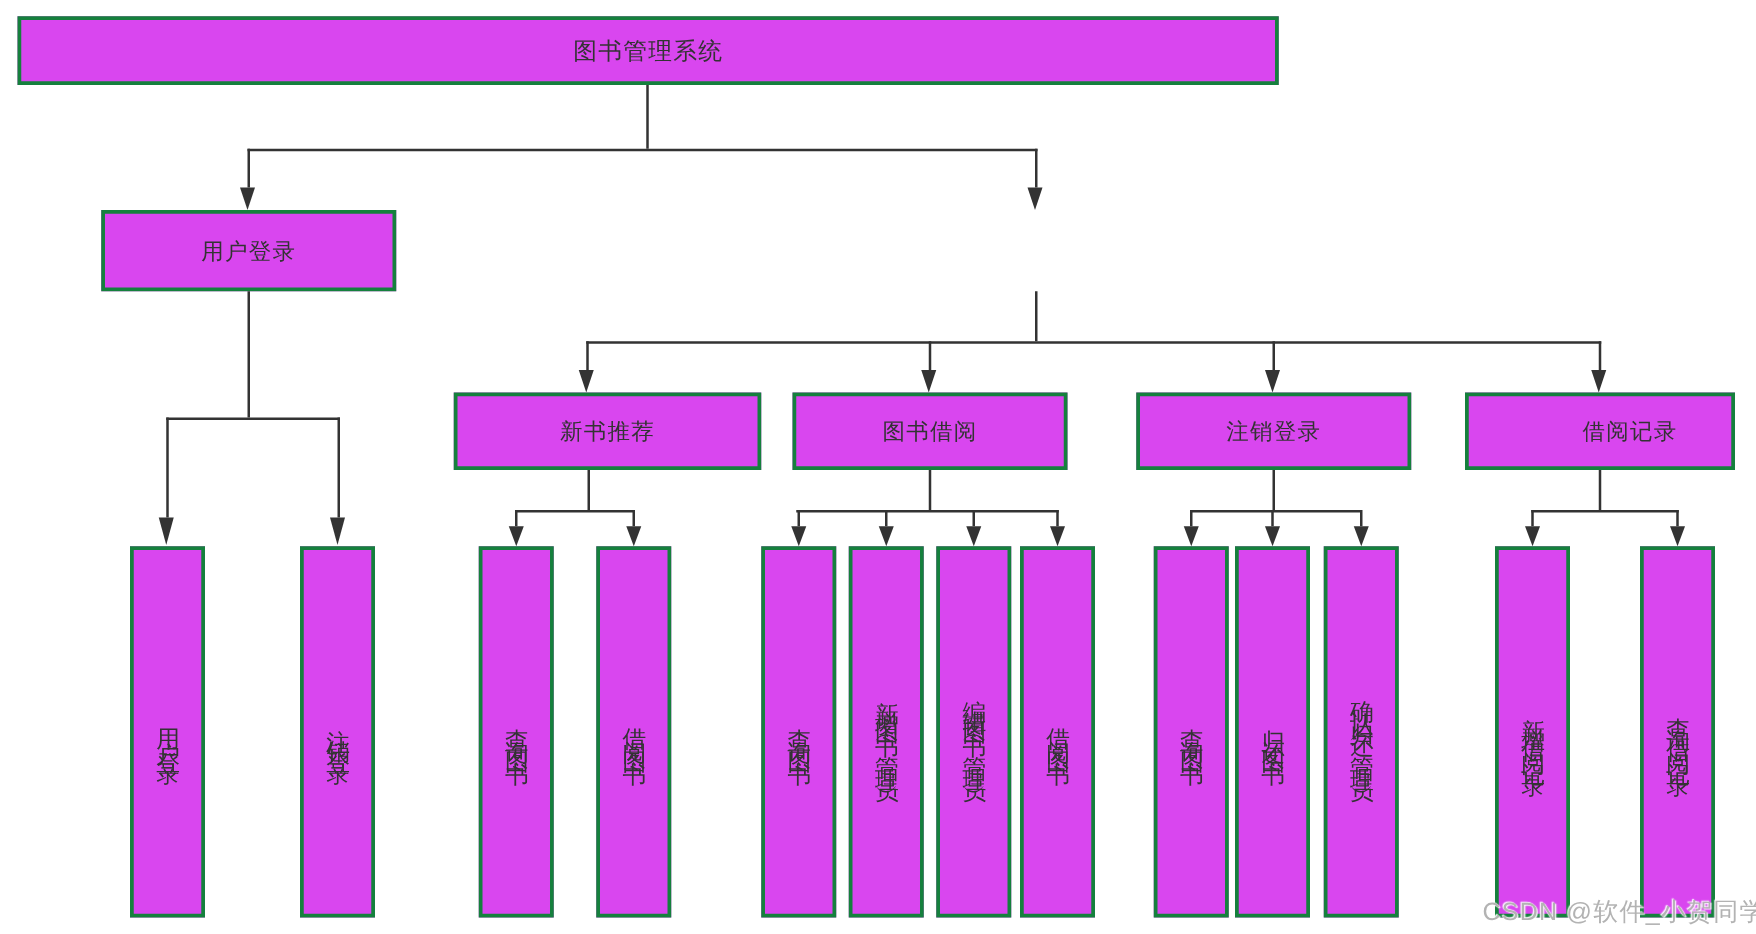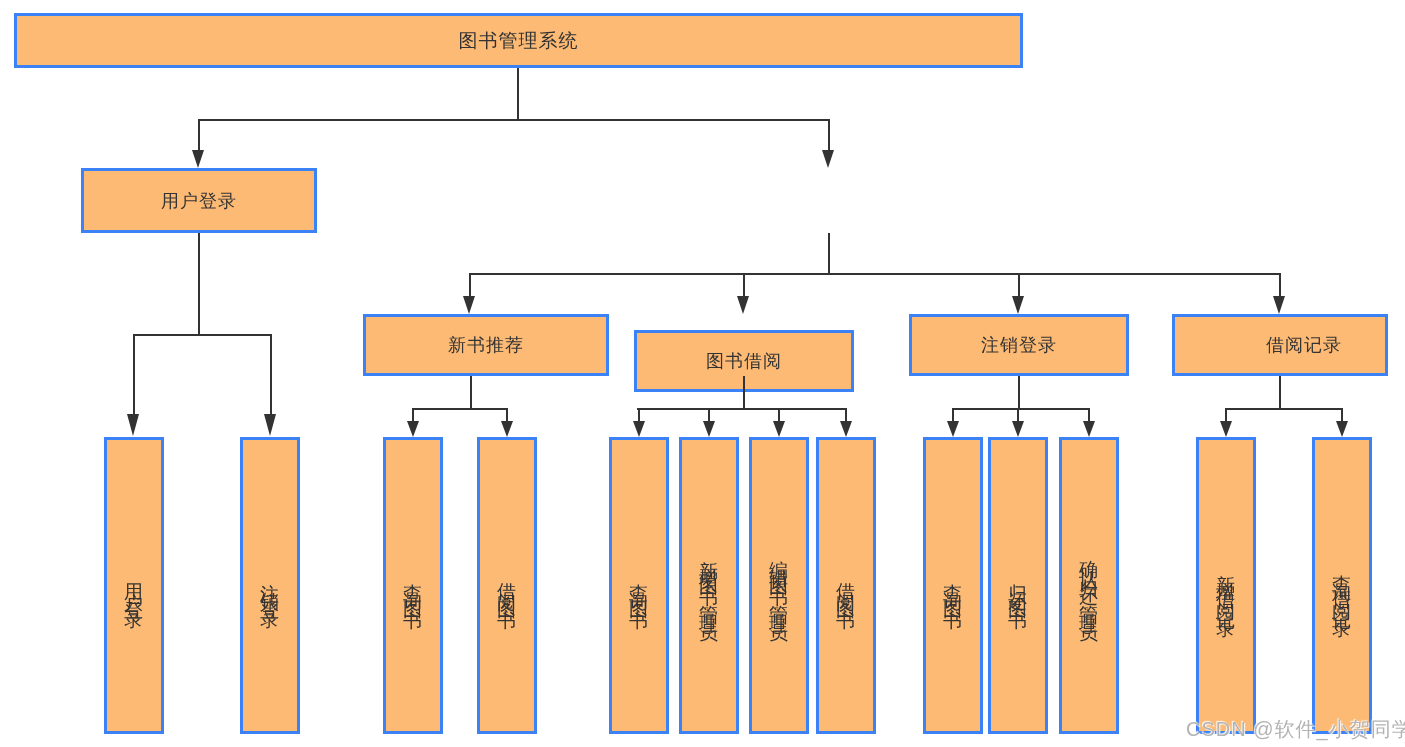--- a/index.html
+++ b/index.html
@@ -2,21 +2,21 @@
 <html><head>
 <meta charset="utf-8">
 <style>
   html,body { margin:0; padding:0; background:#ffffff; }
   #stage {
     position:relative; width:1405px; height:747px; background:#ffffff;
     font-family:"Liberation Sans","DejaVu Sans",sans-serif; overflow:hidden;
   }
   .box {
     position:absolute; box-sizing:border-box;
-    border:3px solid #3b82f6; background:#fdba74; color:#333333;
+    border:3px solid #15803d; background:#d946ef; color:#333333;
     display:flex; align-items:center; justify-content:center;
     font-size:18px; letter-spacing:1px;
   }
   .root-box { font-size:19px; }
   .leaf {
     width:60px; top:437px; height:297px;
   }
   .leaf .vtxt {
     writing-mode:vertical-rl; text-orientation:mixed;
     font-size:19px; letter-spacing:9px; line-height:1;
@@ -70,21 +70,21 @@
   <div class="v" style="left:743px; top:273px; height:23px;"></div>
   <div class="ah" style="left:737px; top:296px;"></div>
   <div class="v" style="left:1018px; top:273px; height:23px;"></div>
   <div class="ah" style="left:1012px; top:296px;"></div>
   <div class="v" style="left:1279px; top:273px; height:23px;"></div>
   <div class="ah" style="left:1273px; top:296px;"></div>
 
   <div class="box" style="left:363px; top:314px; width:246px; height:62px;">
     <span>新书推荐</span>
   </div>
-  <div class="box" style="left:634px; top:314px; width:220px; height:62px;margin-top:16px;">
+  <div class="box" style="left:634px; top:314px; width:220px; height:62px;">
     <span>图书借阅</span>
   </div>
   <div class="box" style="left:909px; top:314px; width:220px; height:62px;">
     <span>注销登录</span>
   </div>
   <div class="box" style="left:1172px; top:314px; width:216px; height:62px;padding-left:48px;">
     <span>借阅记录</span>
   </div>
 
   <div class="v" style="left:470px; top:376px; height:32px;"></div>

